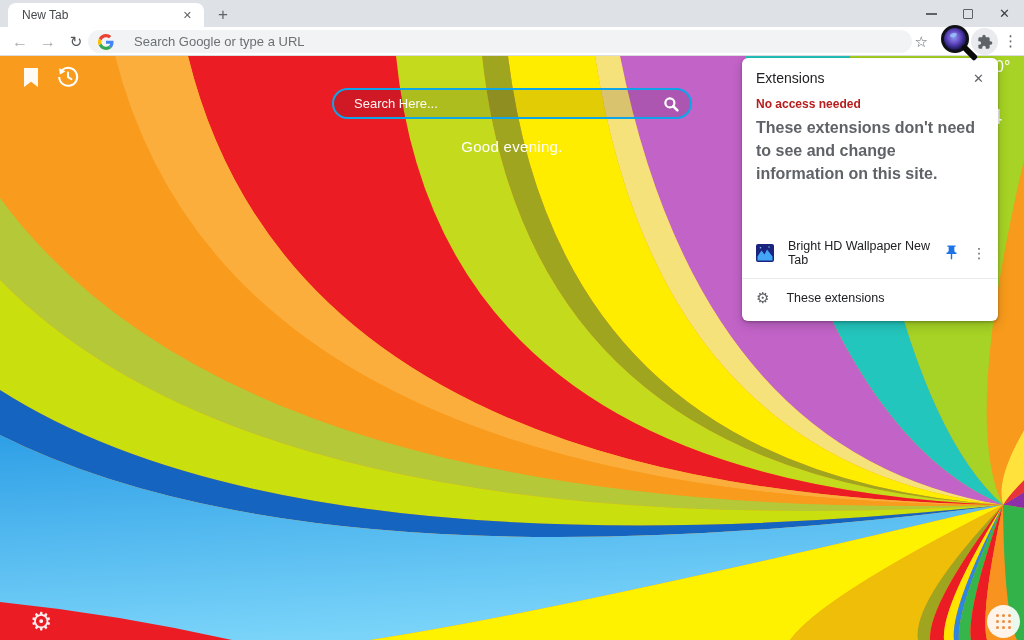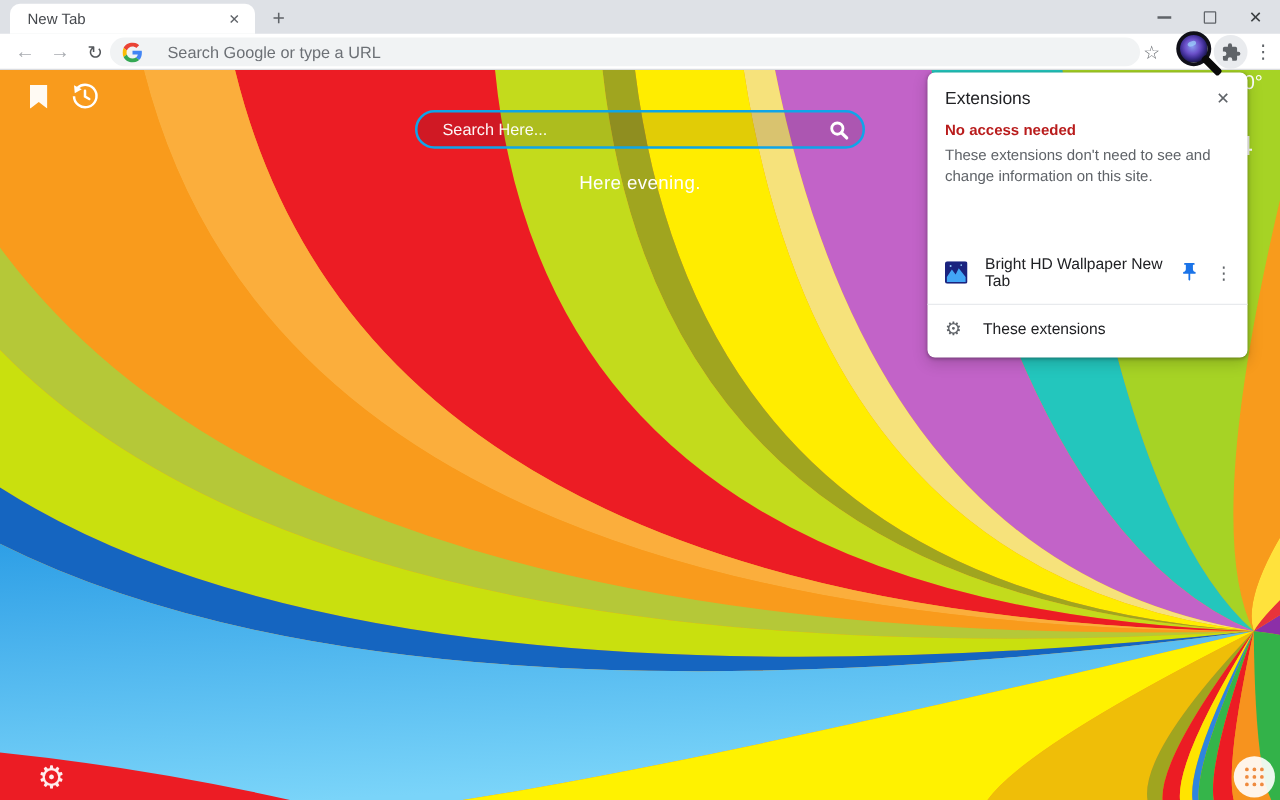--- a/index.html
+++ b/index.html
@@ -76,21 +76,21 @@
   .apps-grid i { width:3px; height:3px; border-radius:50%; background:#EF8A3E; }
 
   
   .popup { position:absolute; left:742px; top:2px; width:256px; background:#fff; border-radius:6px;
            box-shadow:0 1px 3px rgba(0,0,0,.28), 0 4px 12px rgba(0,0,0,.18); z-index:20; padding-bottom:2px; }
   .popup-header { display:flex; justify-content:space-between; align-items:flex-start; padding:12px 12px 4px 14px; }
   .popup-title { font-size:14px; color:#202124; }
   .popup-close { font-size:13px; color:#5F6368; line-height:1; padding:2px; }
   .popup-section { padding:6px 14px 10px 14px; }
   .access-head { font-size:12px; font-weight:bold; color:#b91c1c; margin-bottom:5px; }
-  .access-body { font-size:12px; color:#5F6368; line-height:1.45; }
+  .access-body { font-size:16px; color:#5F6368; line-height:1.45;font-weight:bold; }
   .ext-row { display:flex; align-items:center; padding:7px 12px 11px 14px;margin-top:36px; }
   .ext-ico { width:18px; height:18px; flex:0 0 18px; }
   .ext-name { flex:1; font-size:12.5px; color:#202124; margin-left:14px; }
   .pin-ico { width:17px; height:17px; flex:0 0 17px; }
   .ext-menu { font-size:14px; color:#5F6368; margin-left:12px; }
   .popup-divider { border-top:1px solid #E8EAED; }
   .manage-row { display:flex; align-items:center; padding:10px 14px 12px 14px; }
   .manage-gear { font-size:15px; color:#5F6368; }
   .manage-label { font-size:12.5px; color:#202124; margin-left:17px; }
 </style>
@@ -190,21 +190,21 @@
   <div class="search-pill">
     <input class="search-input" placeholder="Search Here..." style="">
     <div class="search-go">
       <svg width="18" height="18" viewBox="0 0 24 24">
         <circle cx="10.5" cy="10.5" r="6" fill="none" stroke="#fff" stroke-width="3"></circle>
         <line x1="15" y1="15" x2="20.5" y2="20.5" stroke="#fff" stroke-width="3.4" stroke-linecap="round"></line>
       </svg>
     </div>
   </div>
 
-  <div class="greeting">Here evening.</div>
+  <div class="greeting">Good evening.</div>
 
   <div class="weather-temp">0°</div>
   <div class="weather-num">4</div>
 
   <div class="nt-gear">⚙</div>
   <div class="apps-btn">
     <div class="apps-grid">
       <i></i>
         <i></i>
         <i></i>

